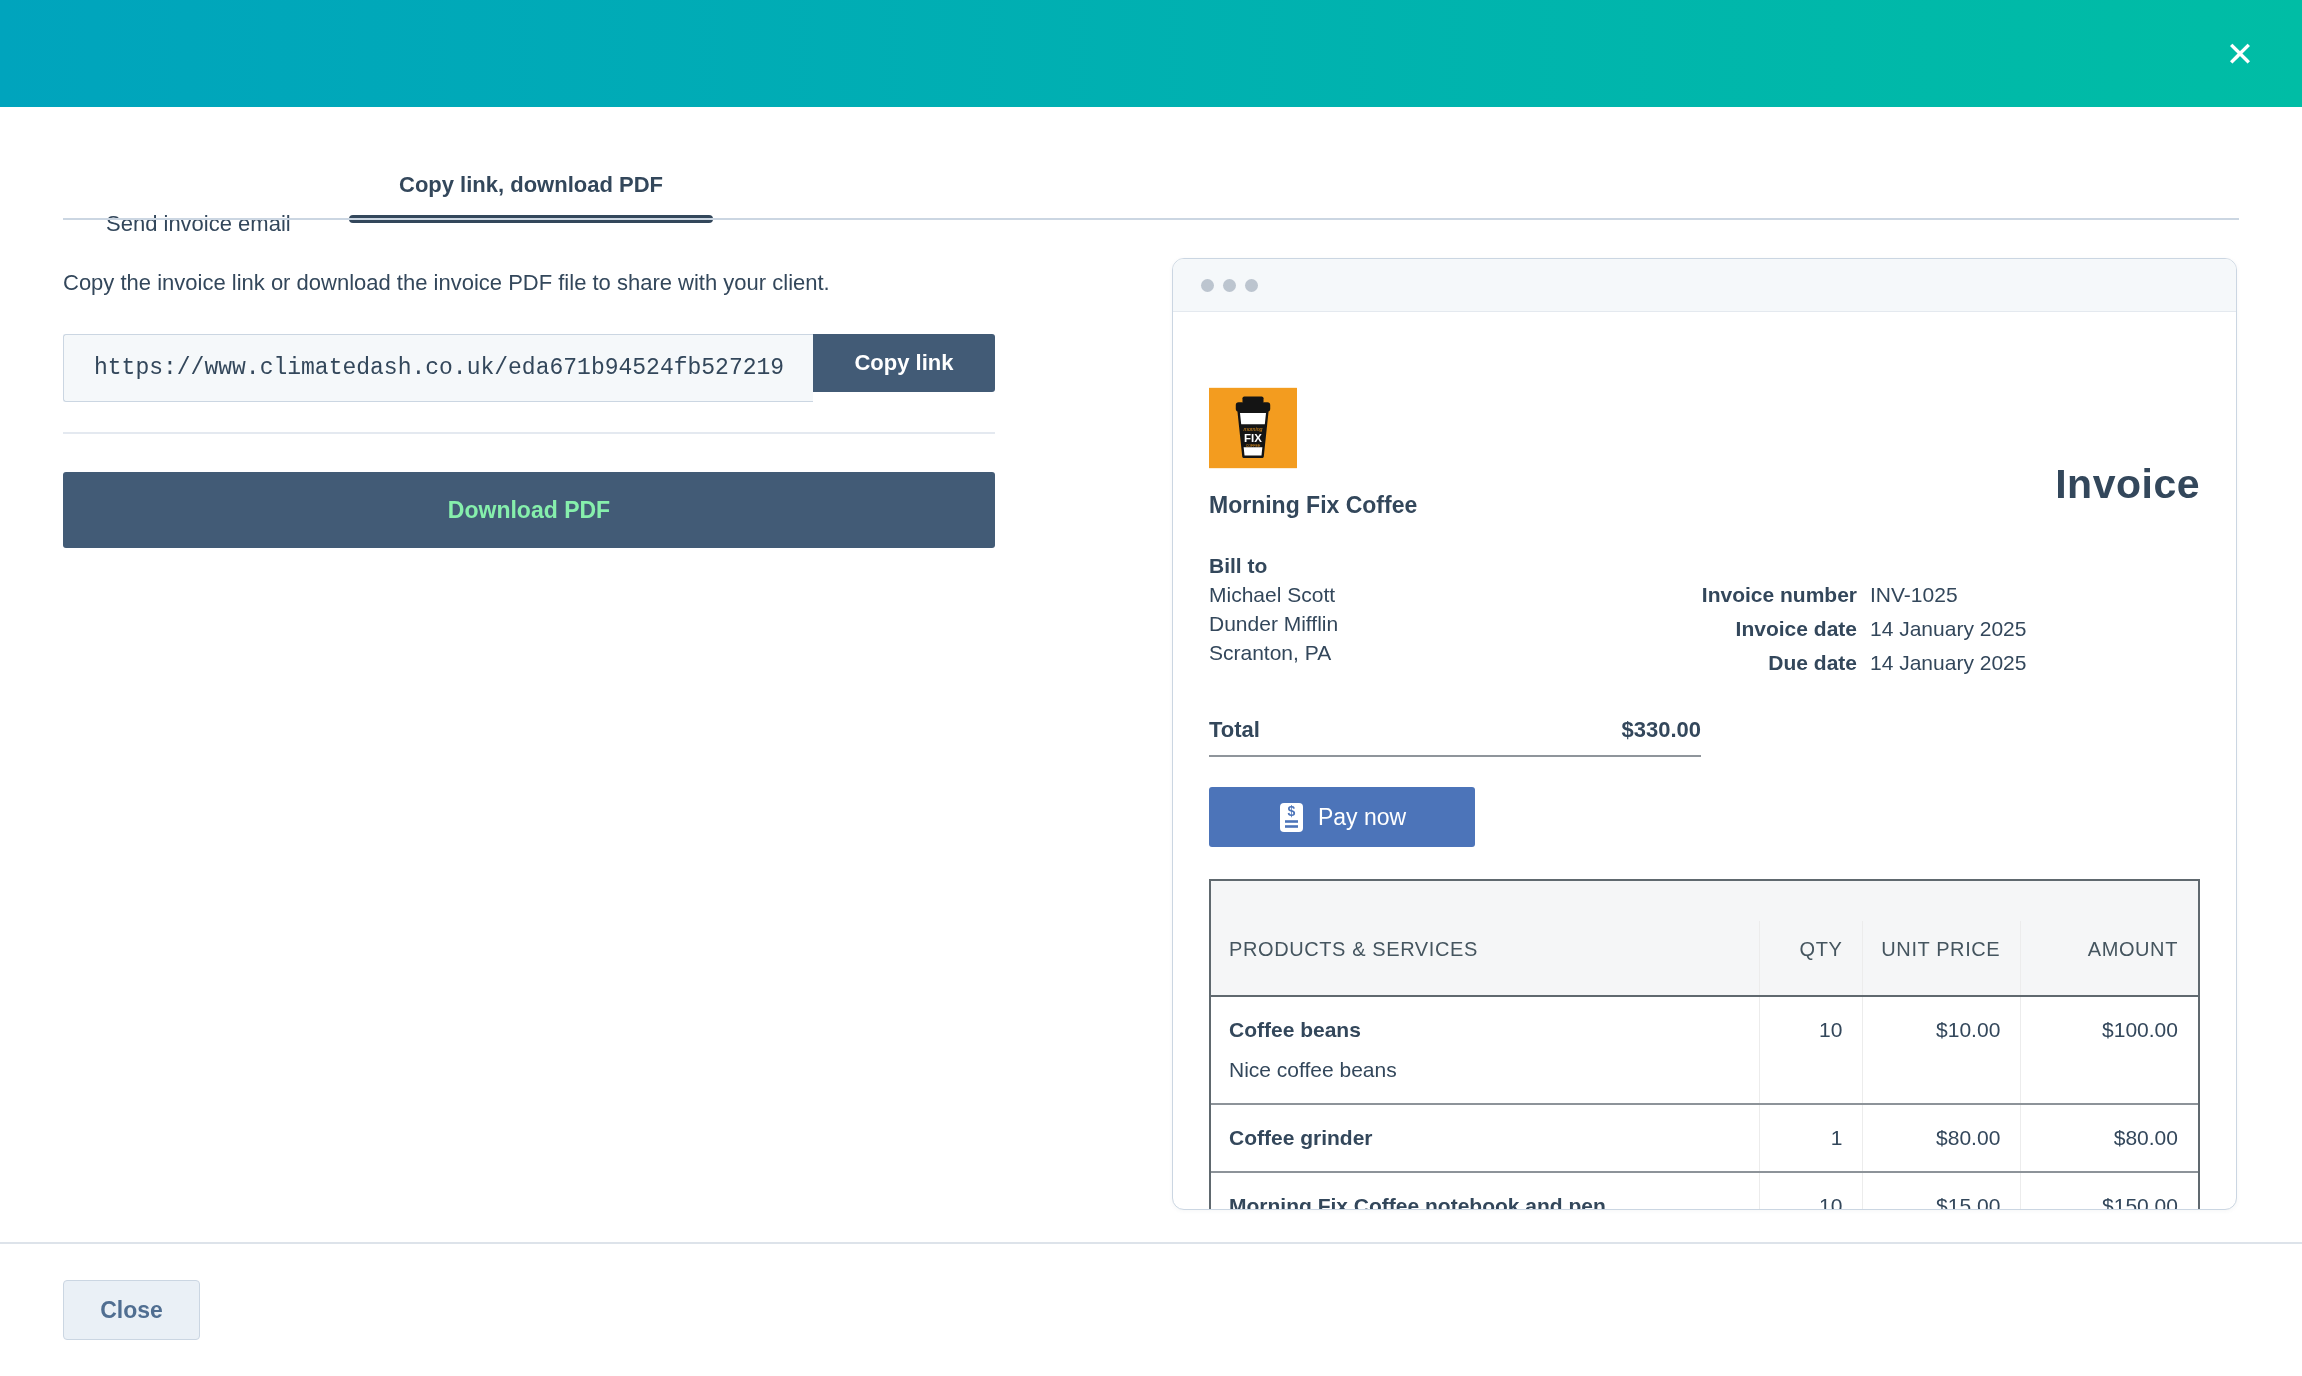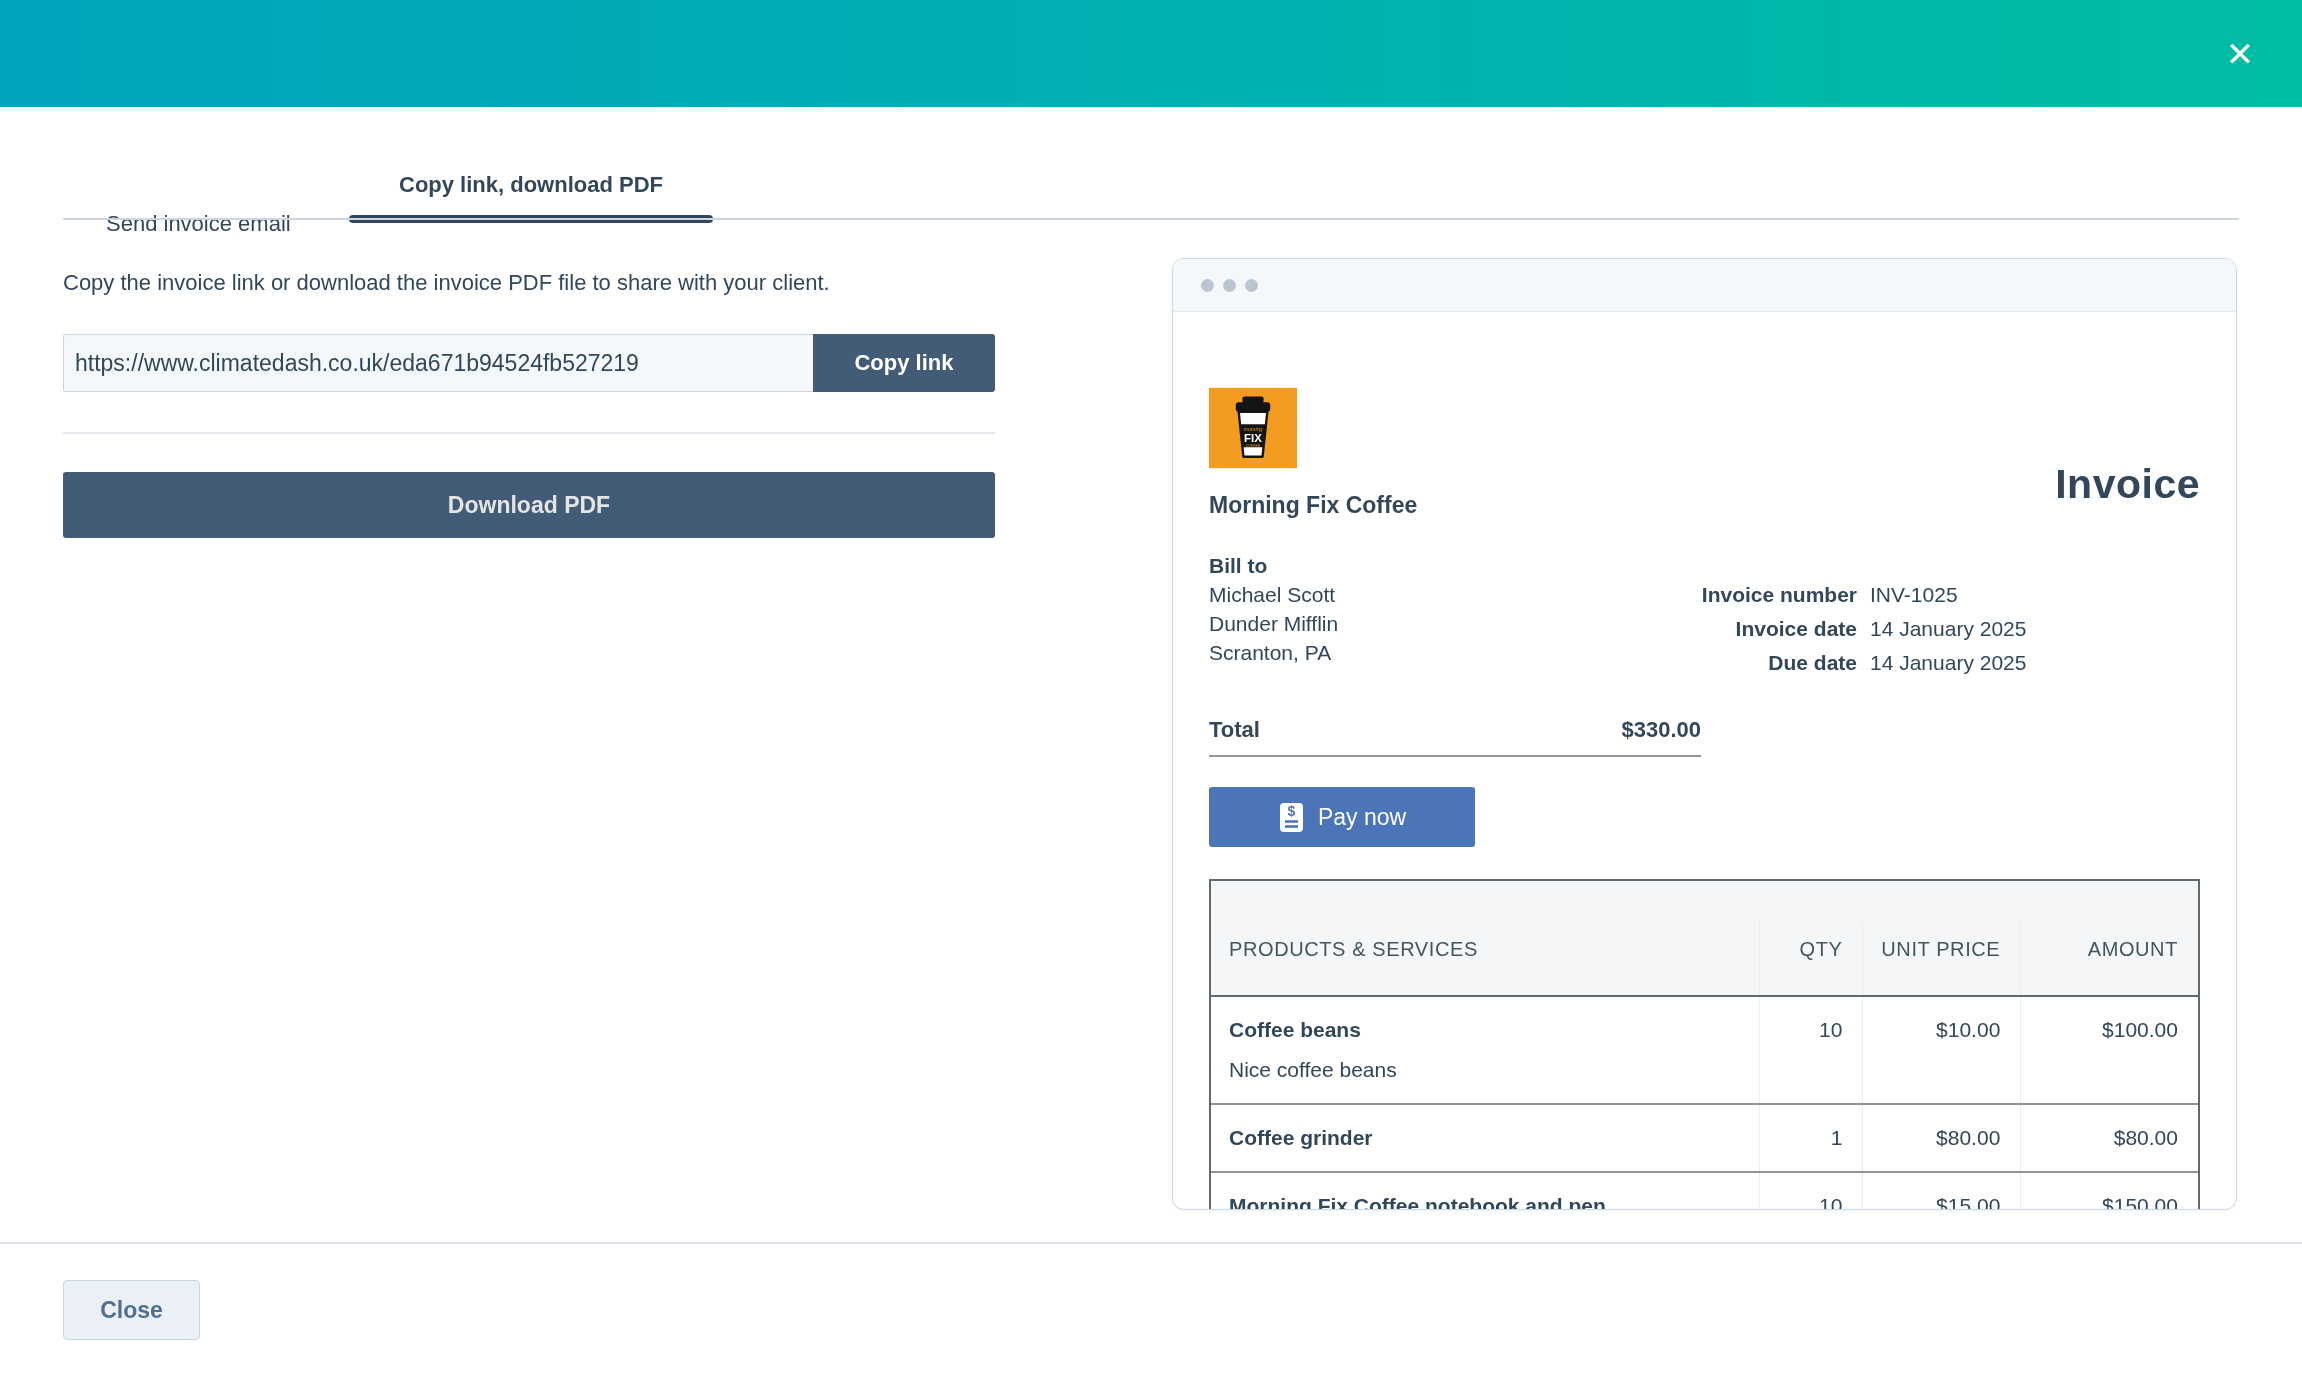--- a/index.html
+++ b/index.html
@@ -34,33 +34,33 @@
   .tab{position:absolute;top:12px;font-size:22px;color:var(--ink);cursor:pointer;white-space:nowrap;}
   .tab.inactive{left:106px;margin-top:39px;}
   .tab-active-wrap{position:absolute;left:349px;top:12px;width:364px;text-align:center;cursor:pointer;}
   .tab-active-wrap .tab-label{font-size:22px;font-weight:bold;color:var(--ink);}
   .tab-underline{position:absolute;left:0;top:43px;width:364px;height:8px;border-radius:4px;background:var(--ink);}
   
   .left-col{position:absolute;left:63px;top:268px;width:932px;}
   .share-desc{font-size:22px;line-height:30px;margin-bottom:36px;}
   .link-row{display:flex;height:58px;}
   .link-input{
-    flex:1;height:58px;background:var(--input-bg);
+    flex:1;height:68px;background:var(--input-bg);
     border:1px solid var(--line-gray);border-right:none;border-radius:3px 0 0 3px;
-    padding:0 11px;font-size:23px;color:var(--ink);
-    font-family:Liberation Sans, sans-serif;outline:none;
+    padding:0 30px;font-size:23px;color:var(--ink);
+    font-family:Liberation Mono, monospace;outline:none;
   }
   .copy-btn{
     width:182px;height:58px;background:var(--dark-btn);color:#fff;
     border:none;border-radius:0 3px 3px 0;font-size:22px;font-weight:bold;
     font-family:"Liberation Sans", sans-serif;cursor:pointer;
   }
   .rule{margin-top:40px;border:none;border-top:2px solid #e4e9f0;}
   .download-btn{
-    margin-top:38px;width:100%;height:66px;background:var(--dark-btn);color:#e5e5e5;
+    margin-top:38px;width:100%;height:76px;background:var(--dark-btn);color:#86efac;
     border:none;border-radius:3px;font-size:23px;font-weight:bold;
     font-family:"Liberation Sans", sans-serif;cursor:pointer;
   }
   
   .preview{
     position:absolute;left:1172px;top:258px;width:1065px;height:952px;
     background:#fff;border:1px solid var(--line-gray);border-radius:12px;
     overflow:hidden;box-shadow:0 1px 4px rgba(51,71,91,.05);
   }
   .chrome{

